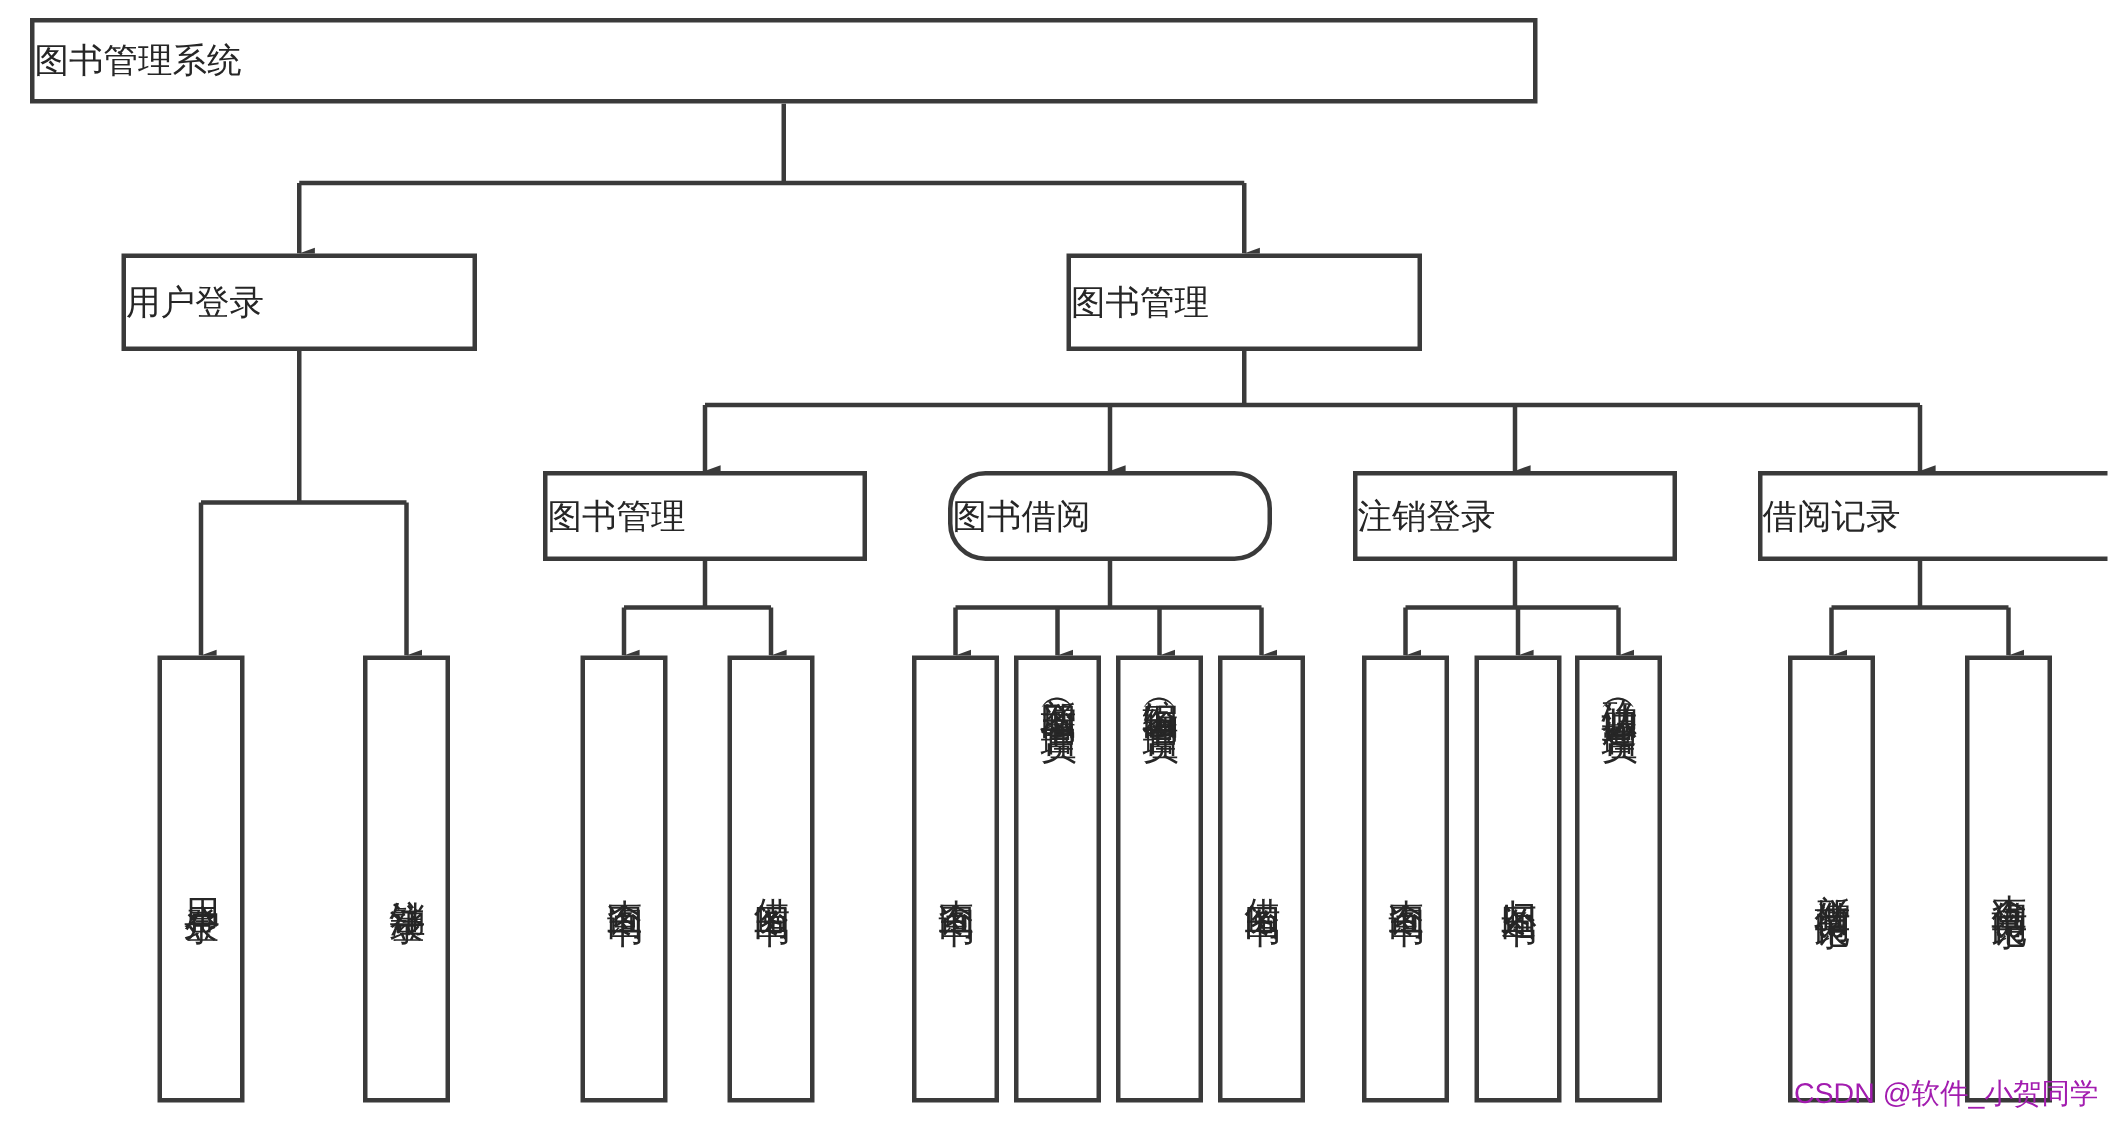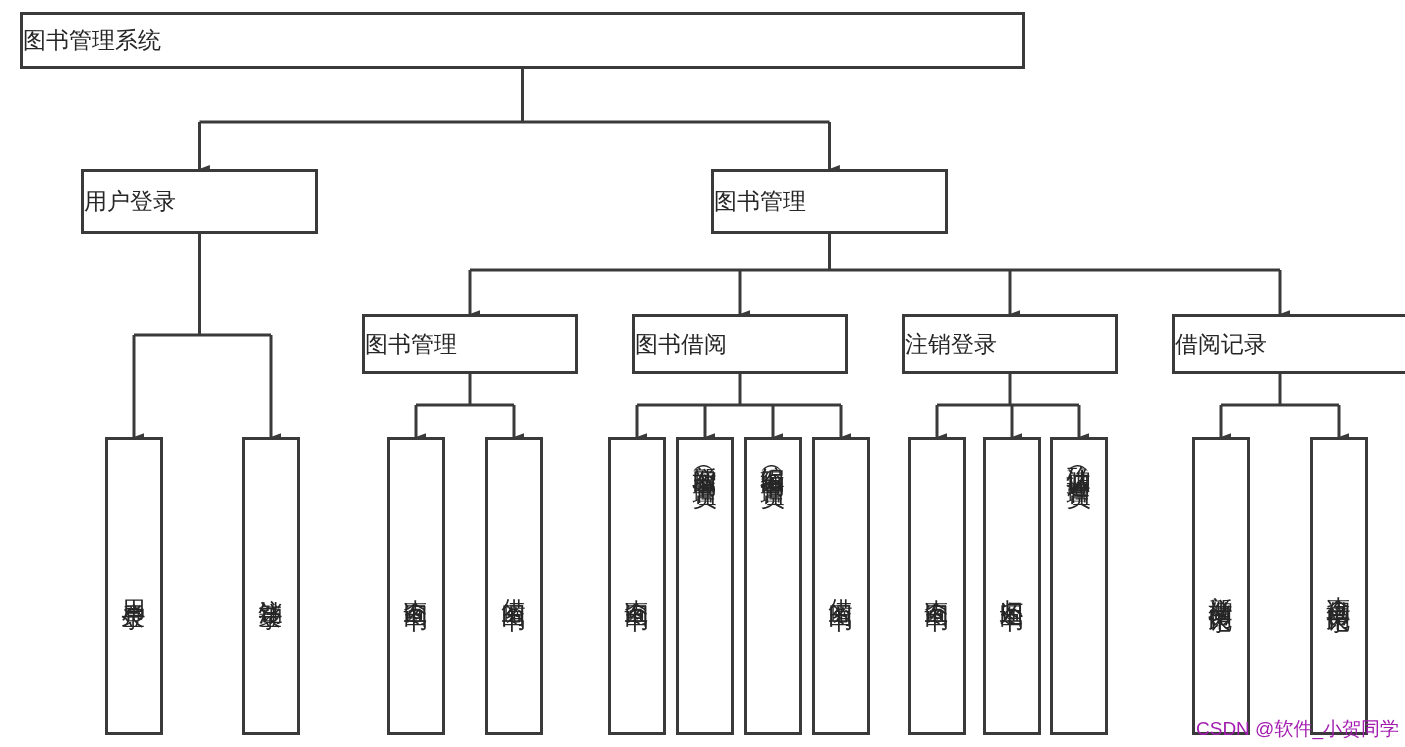--- a/index.html
+++ b/index.html
@@ -98,21 +98,21 @@
     </div>
     <div class="node-box node-h" style="left: 81px; top: 169px; width: 237px; height: 65px; border-color: rgb(58, 58, 58);">
       <span class="node-label" style="color: rgb(38, 38, 38);">用户登录</span>
     </div>
     <div class="node-box node-h" style="left: 711px; top: 169px; width: 237px; height: 65px; border-color: rgb(58, 58, 58);">
       <span class="node-label" style="color: rgb(38, 38, 38);">图书管理</span>
     </div>
     <div class="node-box node-h" style="left: 362px; top: 314px; width: 216px; height: 60px; border-color: rgb(58, 58, 58);">
       <span class="node-label" style="color: rgb(38, 38, 38);">图书管理</span>
     </div>
-    <div class="node-box node-h" style="left: 632px; top: 314px; width: 216px; height: 60px; border-color: rgb(58, 58, 58);">
+    <div class="node-box node-h" style="left: 632px; top: 314px; width: 216px; height: 60px; border-color: rgb(58, 58, 58); border-radius: 25px;">
       <span class="node-label" style="color: rgb(38, 38, 38);">图书借阅</span>
     </div>
     <div class="node-box node-h" style="left: 902px; top: 314px; width: 216px; height: 60px; border-color: rgb(58, 58, 58);">
       <span class="node-label" style="color: rgb(38, 38, 38);">注销登录</span>
     </div>
     <div class="node-box node-h" style="left: 1172px; top: 314px; width: 260px; height: 60px; border-color: rgb(58, 58, 58);">
       <span class="node-label" style="color: rgb(38, 38, 38);">借阅记录</span>
     </div>
     <div class="node-box node-v align-center" style="left: 105px; top: 437px; width: 58px; height: 298px; border-color: rgb(58, 58, 58);">
       <span class="node-label" style="color: rgb(38, 38, 38);">用户登录</span>

